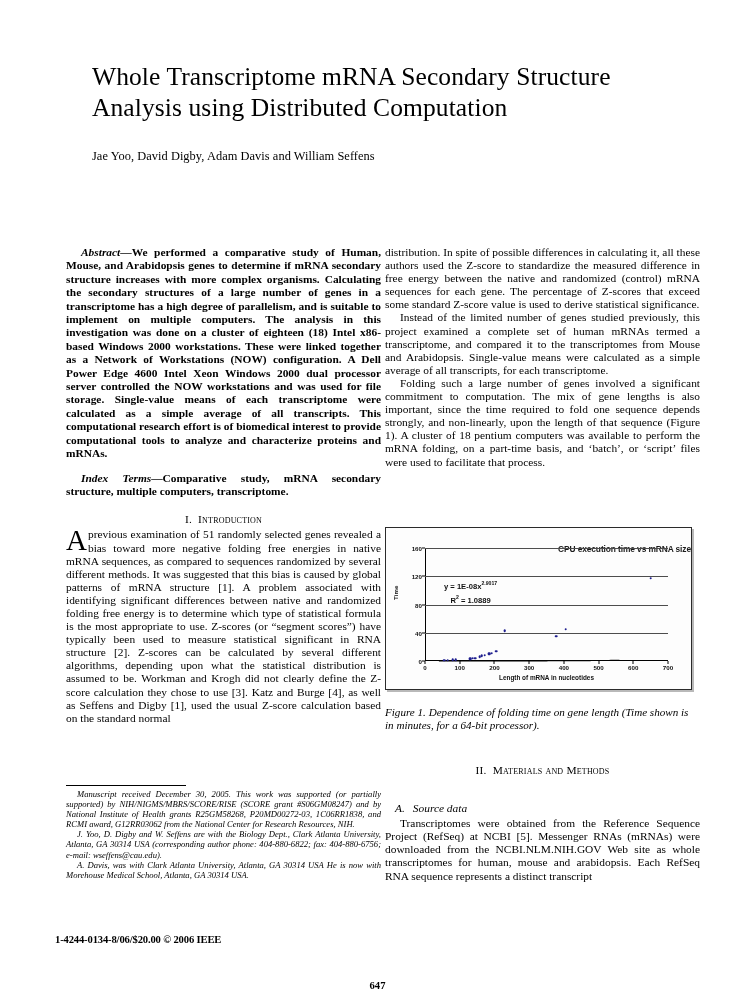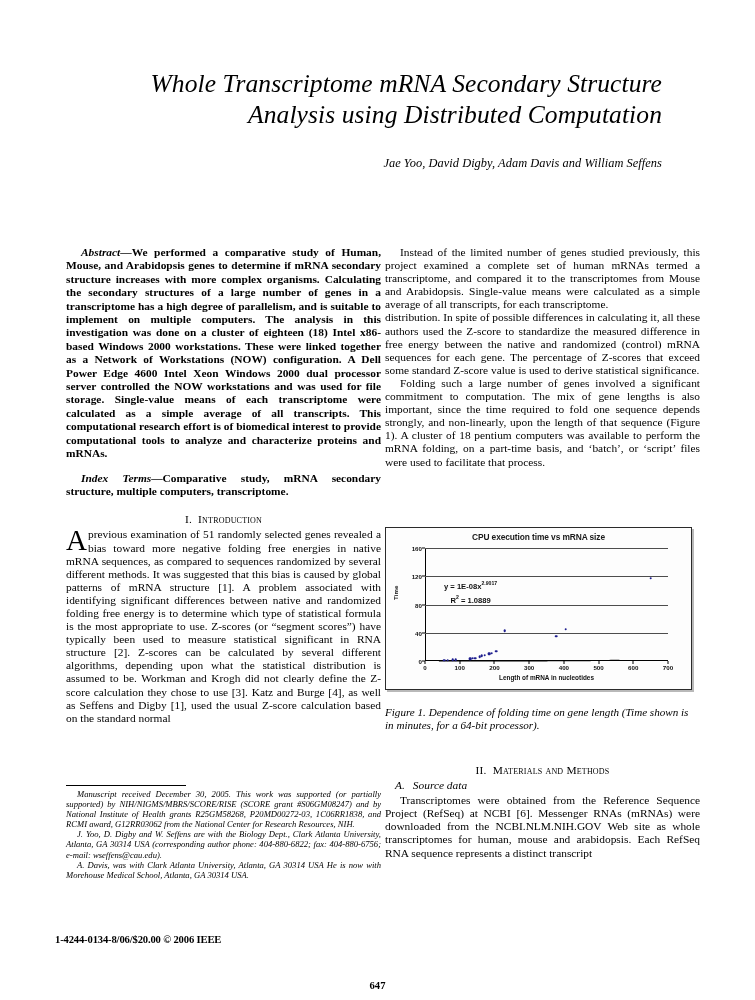--- a/index.html
+++ b/index.html
@@ -19,24 +19,23 @@
     position: absolute;
     left: 0; top: 0;
     width: 755px;
     height: 1000px;
     background: #fff;
   }
   
   .title-block {
     position: absolute;
     left: 92px;
-    top: 68px;
+    top: 61px;
     width: 570px;
-    text-align: right;
-    font-style: italic;
+    text-align: left;
   }
   .paper-title {
     font-size: 25.5px;
     line-height: 31px;
     font-weight: normal;
     letter-spacing: 0.1px;
     margin: 0;
   }
   .authors {
     margin-top: 26px;
@@ -72,21 +71,21 @@
 
   .sec-head {
     text-align: center;
     margin: 15px 0 2px 0;
     font-size: 11.4px;
     font-variant: small-caps;
     letter-spacing: 0.2px;
   }
   .sec-head .numeral { font-variant: normal; }
   .subsec-head {
-    margin: 2px 0 2px 0;
+    margin: 25px 0 2px 0;
     font-style: italic;
     font-size: 11.4px;
     padding-left: 10px;
   }
   .subsec-head .lbl { margin-right: 8px; }
 
   p.body-par {
     margin: 0;
     text-indent: 15px;
     text-align: justify;
@@ -135,22 +134,22 @@
     width: 307px;
     height: 163px;
     border: 1.5px solid #2b2b2b;
     background: #fdfdfd;
     box-sizing: border-box;
     box-shadow: 2px 2px 0 #b9b9b9;
   }
   .chart-title {
     position: absolute;
     left: 0; right: 0;
-    top: 4px;
-    text-align: center;
+    top: 16px;
+    text-align: right;
     font-family: "Liberation Sans", sans-serif;
     font-size: 8.4px;
     font-weight: bold;
     color: #1a1a1a;
     letter-spacing: -0.1px;
   }
   .plot {
     position: absolute;
     left: 39px;
     top: 20px;
@@ -315,22 +314,22 @@
     </div>
 
     <p class="dropcap-par">
       <span class="dropcap">A</span><span> previous examination of 51 randomly selected genes revealed a bias toward more negative folding free energies in native mRNA sequences, as compared to sequences randomized by several different methods. It was suggested that this bias is caused by global patterns of mRNA structure [1]. A problem associated with identifying significant differences between native and randomized folding free energy is to determine which type of statistical formula is the most appropriate to use. Z-scores (or “segment scores”) have typically been used to measure statistical significant in RNA structure [2]. Z-scores can be calculated by several different algorithms, depending upon what the statistical distribution is assumed to be. Workman and Krogh did not clearly define the Z-score calculation they chose to use [3]. Katz and Burge [4], as well as Seffens and Digby [1], used the usual Z-score calculation based on the standard normal</span>
     </p>
 
   </div>
 
   <div class="col col-right">
 
+    <p class="body-par cont">distribution. In spite of possible differences in calculating it, all these authors used the Z-score to standardize the measured difference in free energy between the native and randomized (control) mRNA sequences for each gene. The percentage of Z-scores that exceed some standard Z-score value is used to derive statistical significance.</p>
     <p class="body-par">Instead of the limited number of genes studied previously, this project examined a complete set of human mRNAs termed a transcriptome, and compared it to the transcriptomes from Mouse and Arabidopsis. Single-value means were calculated as a simple average of all transcripts, for each transcriptome.</p>
-    <p class="body-par cont">distribution. In spite of possible differences in calculating it, all these authors used the Z-score to standardize the measured difference in free energy between the native and randomized (control) mRNA sequences for each gene. The percentage of Z-scores that exceed some standard Z-score value is used to derive statistical significance.</p>
     <p class="body-par">Folding such a large number of genes involved a significant commitment to computation. The mix of gene lengths is also important, since the time required to fold one sequence depends strongly, and non-linearly, upon the length of that sequence (Figure 1). A cluster of 18 pentium computers was available to perform the mRNA folding, on a part-time basis, and ‘batch’, or ‘script’ files were used to facilitate that process.</p>
 
   </div>
 
   <div class="figure-box">
     <div class="chart-title">CPU execution time vs mRNA size</div>
 
     <div class="axis-title-y">Time</div>
 
     <div class="plot">
@@ -408,21 +407,21 @@
 
   <div class="fig-caption">Figure 1. Dependence of folding time on gene length (Time shown is in minutes, for a 64-bit processor).</div>
 
   <div class="col" style="left:385px; top:764px;">
     <div class="sec-head" style="margin-top:0;">
       <span class="numeral">II.</span>&nbsp;&nbsp;<span>Materials and Methods</span>
     </div>
     <div class="subsec-head">
       <span class="lbl">A.</span><span>Source data</span>
     </div>
-    <p class="body-par">Transcriptomes were obtained from the Reference Sequence Project (RefSeq) at NCBI [6]. Messenger RNAs (mRNAs) were downloaded from the NCBI.NLM.NIH.GOV Web site as whole transcriptomes for human, mouse and arabidopsis. Each RefSeq RNA sequence represents a distinct transcript</p>
+    <p class="body-par">Transcriptomes were obtained from the Reference Sequence Project (RefSeq) at NCBI [5]. Messenger RNAs (mRNAs) were downloaded from the NCBI.NLM.NIH.GOV Web site as whole transcriptomes for human, mouse and arabidopsis. Each RefSeq RNA sequence represents a distinct transcript</p>
   </div>
 
   <div class="footnote-rule"></div>
   <div class="footnotes">
     <p>Manuscript received December 30, 2005. This work was supported (or partially supported) by NIH/NIGMS/MBRS/SCORE/RISE (SCORE grant #S06GM08247) and by National Institute of Health grants R25GM58268, P20MD00272-03, 1C06RR1838, and RCMI award, G12RR03062 from the National Center for Research Resources, NIH.</p>
     <p>J. Yoo, D. Digby and W. Seffens are with the Biology Dept., Clark Atlanta University, Atlanta, GA 30314 USA (corresponding author phone: 404-880-6822; fax: 404-880-6756; e-mail: wseffens@cau.edu).</p>
     <p>A. Davis, was with Clark Atlanta University, Atlanta, GA 30314 USA He is now with Morehouse Medical School, Atlanta, GA 30314 USA.</p>
   </div>
 
   <div class="footer-isbn">1-4244-0134-8/06/$20.00 © 2006 IEEE</div>

